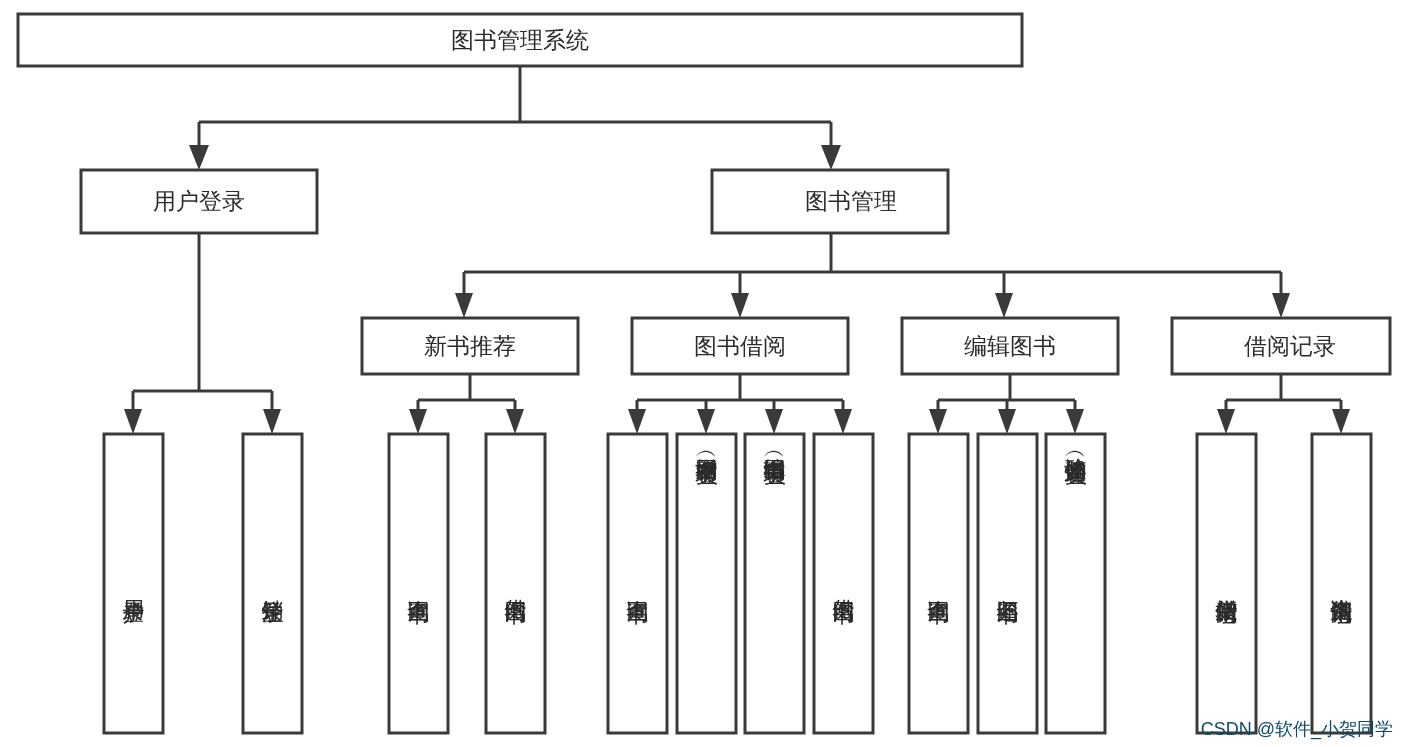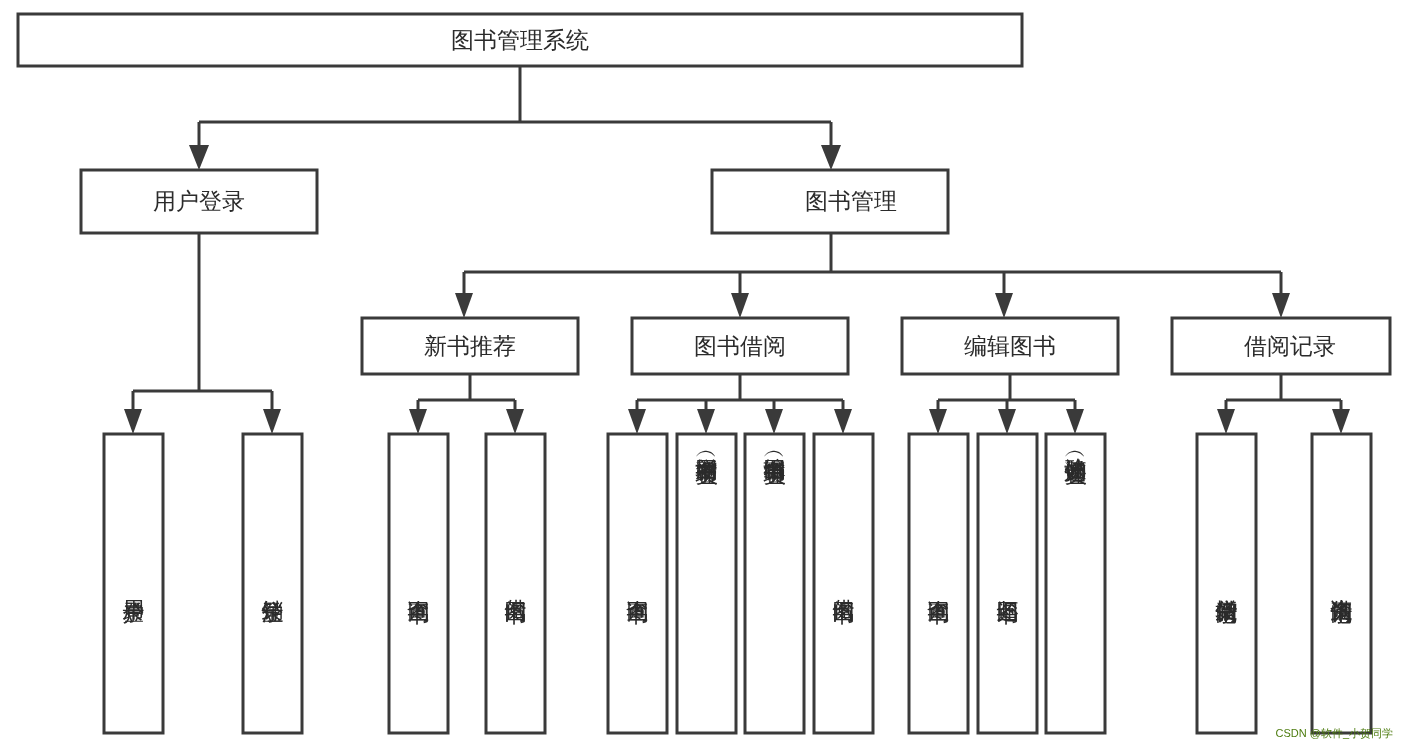--- a/index.html
+++ b/index.html
@@ -67,22 +67,22 @@
     font-family: "Liberation Sans", "DejaVu Sans", sans-serif;
     font-size: 23px;
     color: #2b2b2b;
     white-space: nowrap;
   }
   #watermark {
     position: absolute;
     right: 12px;
     bottom: 6px;
     font-family: "Liberation Sans", "DejaVu Sans", sans-serif;
-    font-size: 11px;
-    color: #4d7c0f;
+    font-size: 18px;
+    color: #0c4a6e;
     white-space: nowrap;
     pointer-events: none;
   }
 </style>
 </head>
 <body>
 
 <div id="diagram-root">
 
   <svg width="1405" height="747" viewBox="0 0 1405 747">

